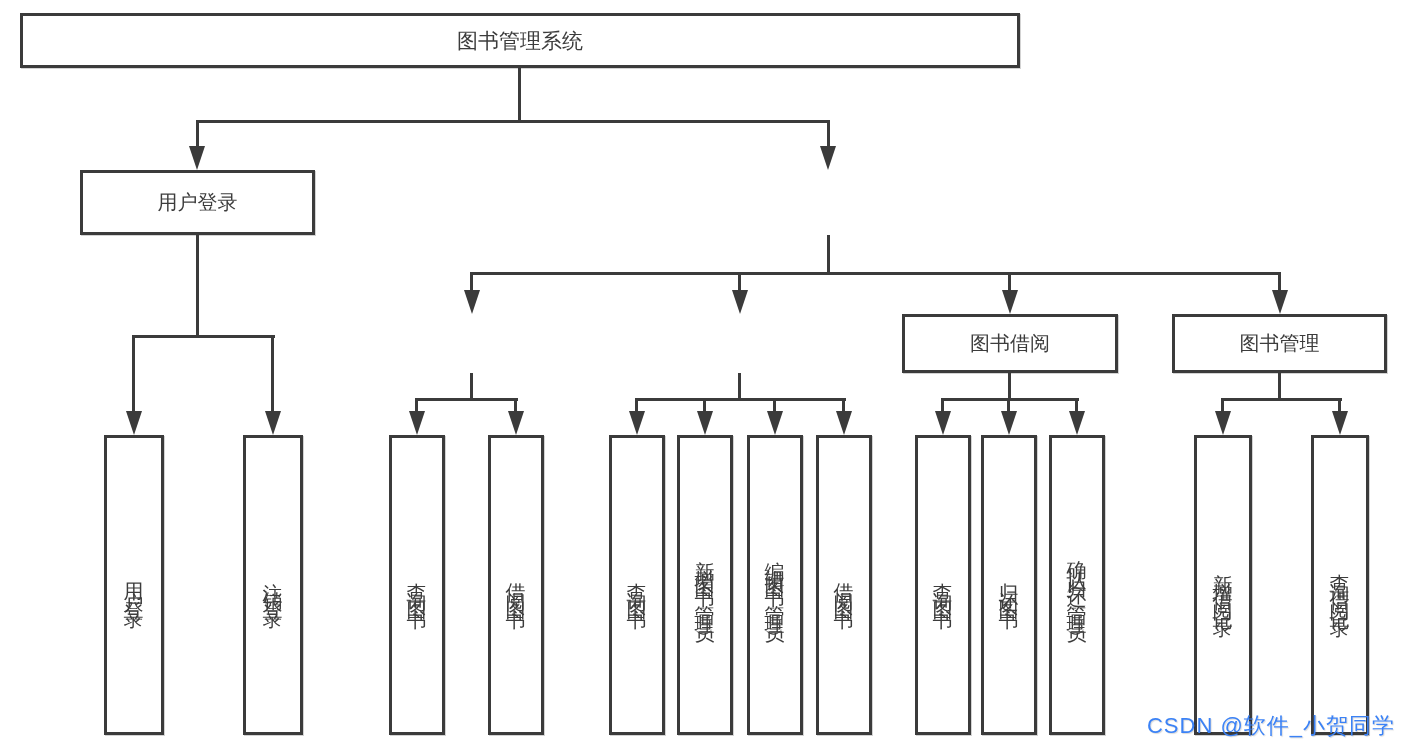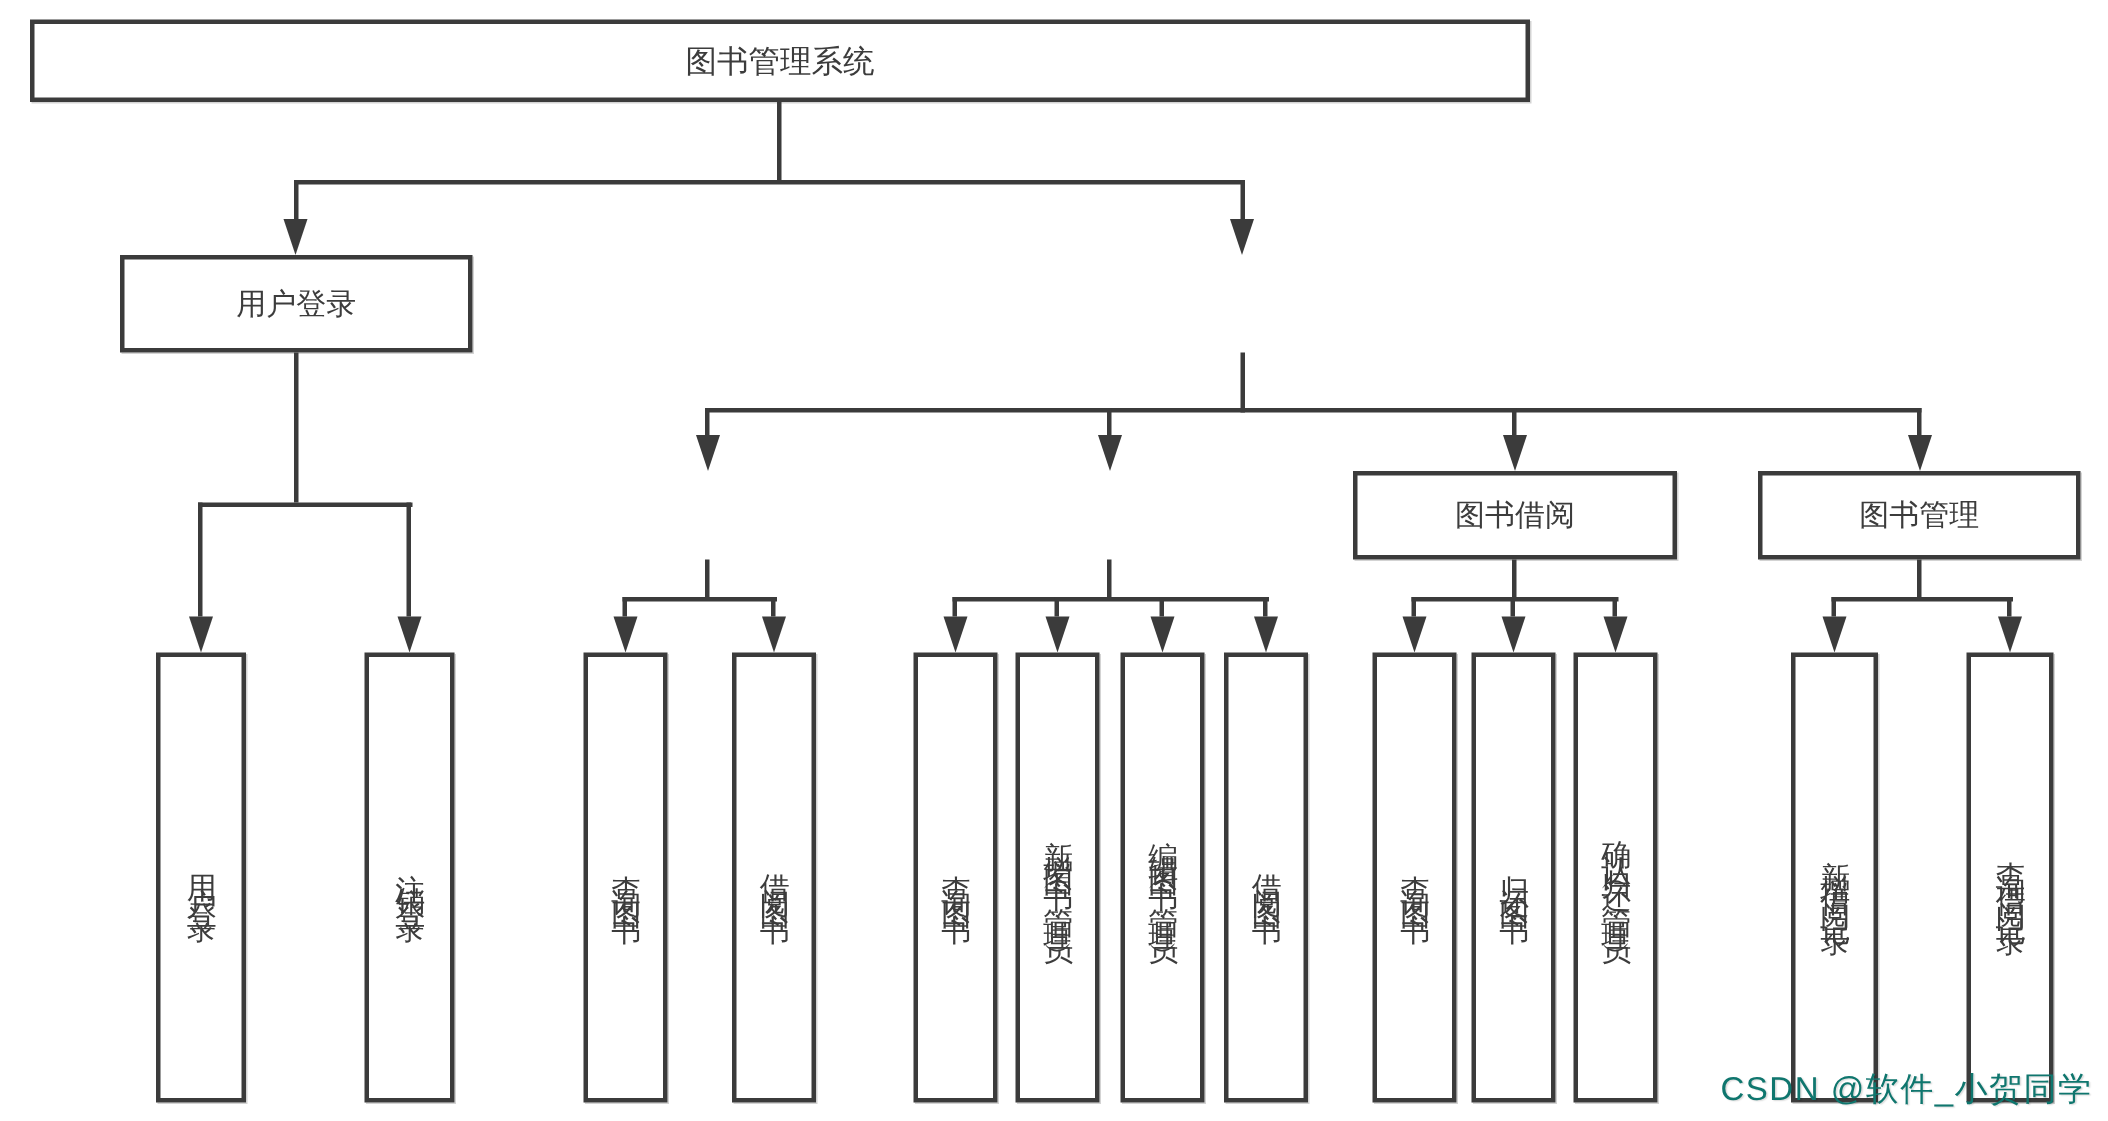--- a/index.html
+++ b/index.html
@@ -44,21 +44,21 @@
   .arrow {
     position:absolute; width:0; height:0;
     border-left:8px solid transparent;
     border-right:8px solid transparent;
     border-top:24px solid #3b3b3b;
   }
   .watermark {
     position:absolute;
     right:10px; top:711px;
     font-size:22px;
-    color:#0f766e;
+    color:#3b82f6;
     text-shadow:1px 1px 1px rgba(0,0,0,0.15);
     letter-spacing:1px;
   }
 </style>
 </head>
 <body>
 
 <div class="canvas">
 
   <div class="nodebox rootbox" style="left:20px; top:13px; width:1000px; height:55px;">

